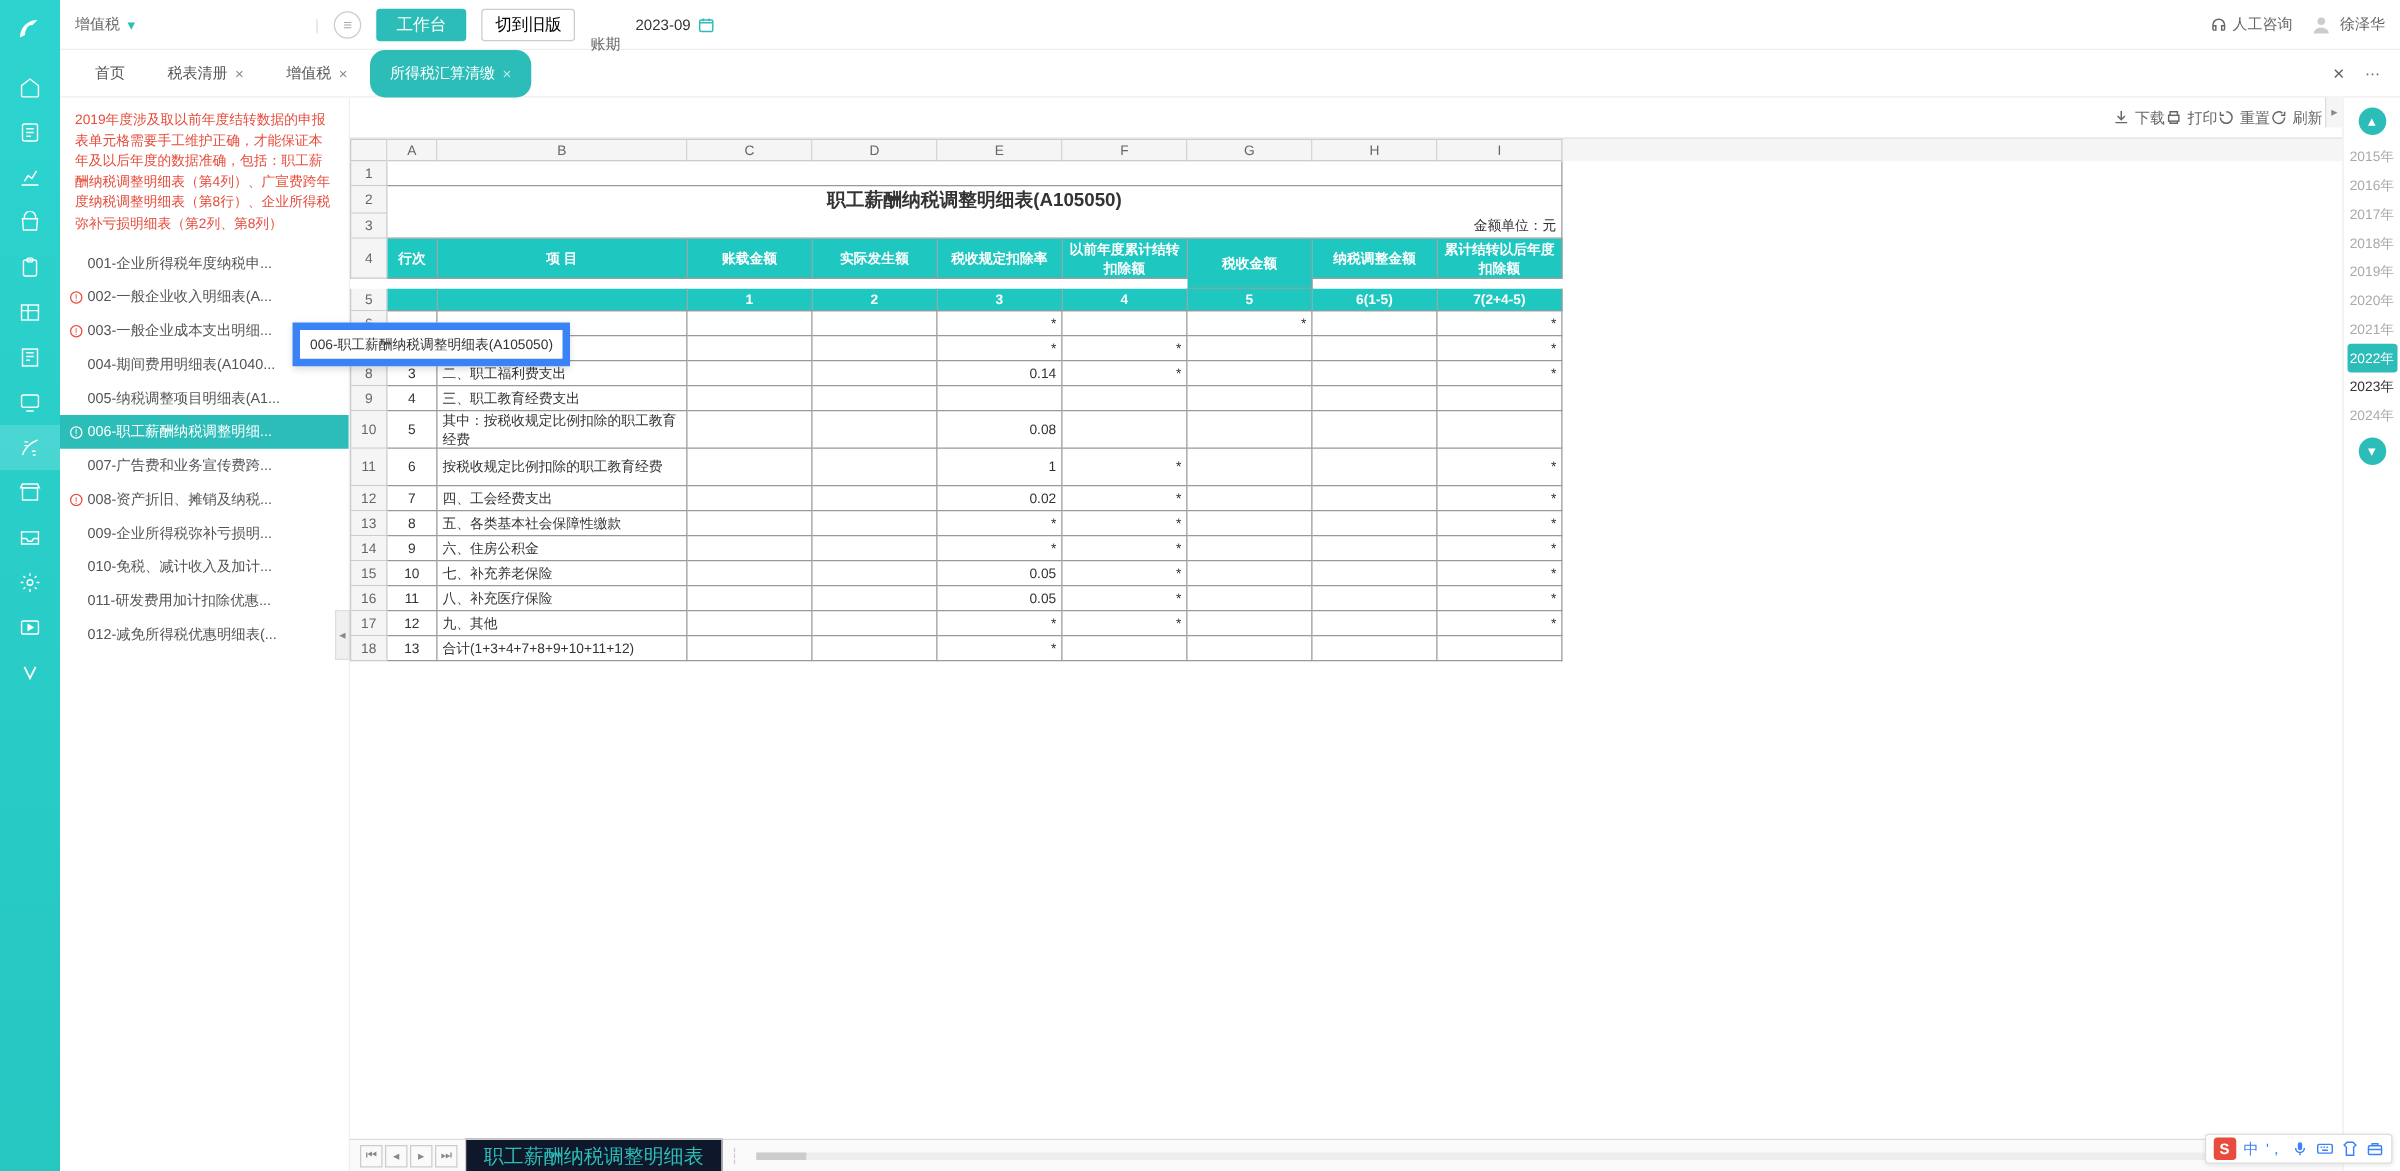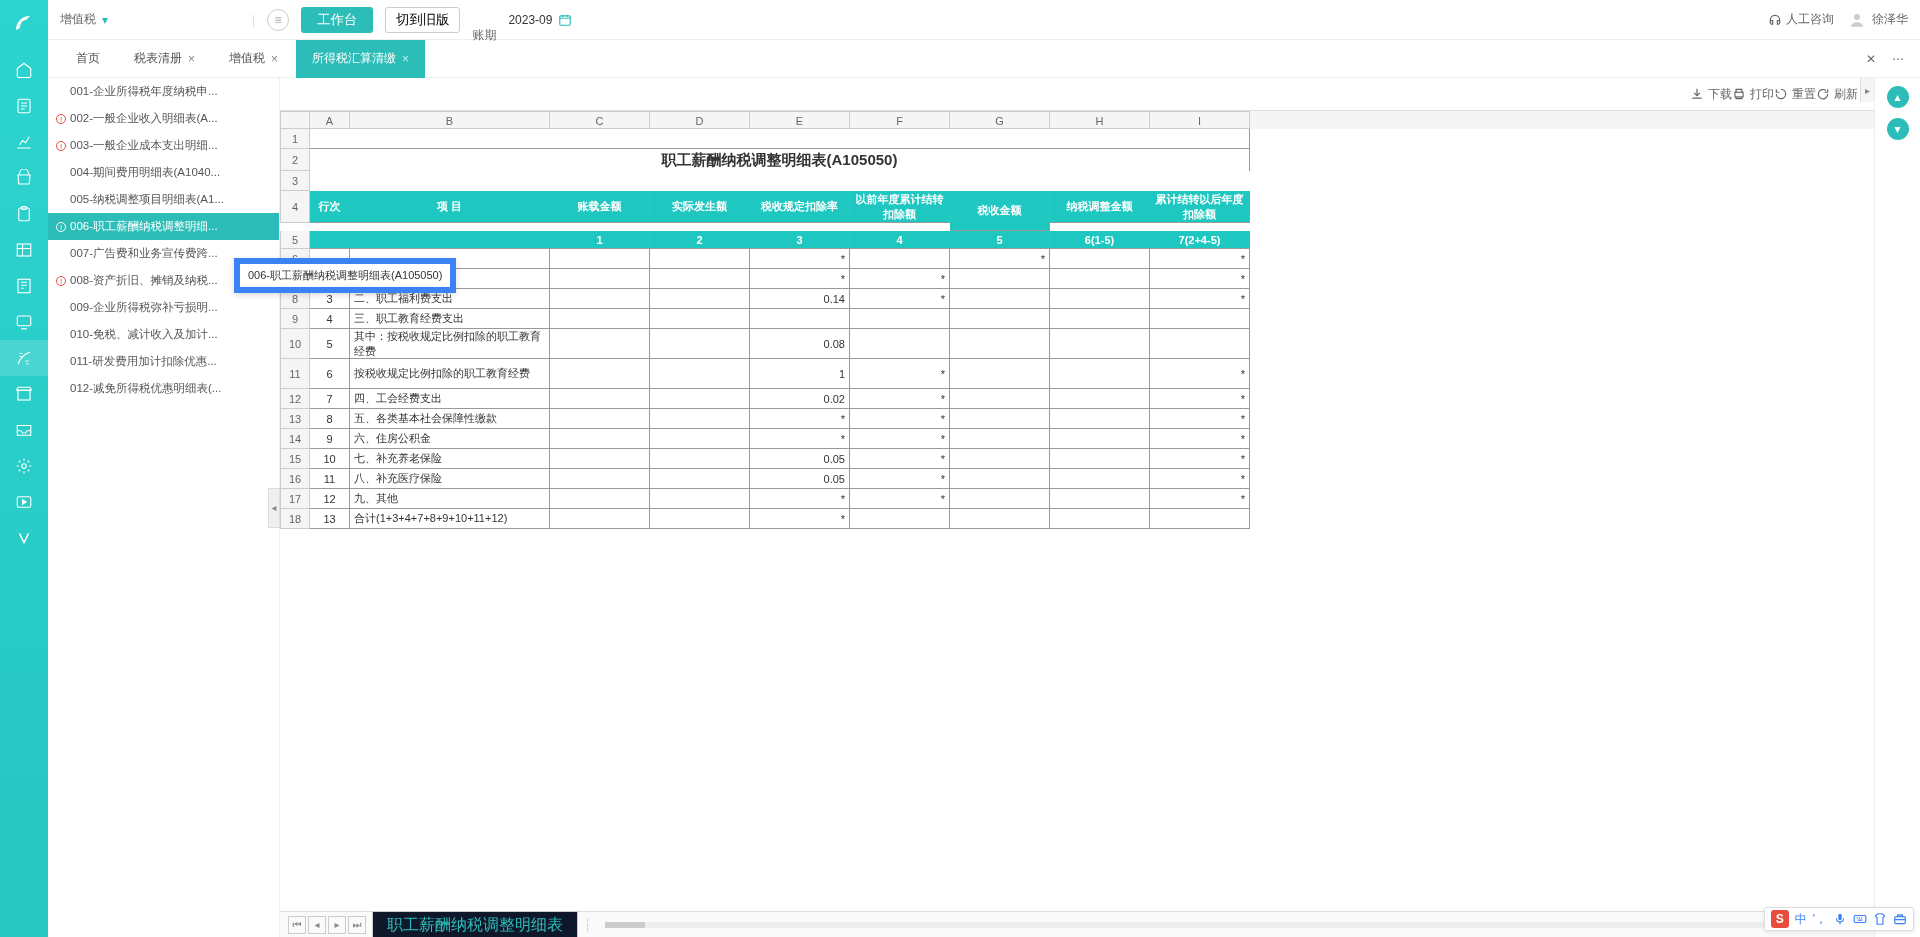--- a/index.html
+++ b/index.html
@@ -15,21 +15,21 @@
 .top-bar .tax-sel .chev { color:#2dbdb8; }
 .top-bar .btn-workbench { background:#2dbdb8; color:#fff; padding:4px 16px; border-radius:3px; cursor:pointer; border:none; }
 .top-bar .btn-old { border:1px solid #ccc; padding:3px 10px; border-radius:3px; background:#fff; cursor:pointer; }
 .top-bar .period-lbl { color:#666;margin-top:32px; }
 .top-bar .period-val { display:flex; align-items:center; gap:6px; cursor:pointer; }
 .top-bar .spacer { flex:1; }
 .top-bar .right-grp { display:flex; align-items:center; gap:14px; color:#666; }
 .top-bar .right-grp .user { display:flex; align-items:center; gap:6px; }
 .tab-bar { height:38px; display:flex; align-items:center; border-bottom:1px solid #eee; padding-left:12px; gap:2px; }
 .tab-bar .tab { padding:0 16px; height:38px; display:flex; align-items:center; gap:6px; cursor:pointer; color:#555; }
-.tab-bar .tab.active { background:#2dbdb8; color:#fff; }
+.tab-bar .tab.active { background:#2dbdb8; color:#fff;border-radius:12px; }
 .tab-bar .tab .close { font-size:12px; opacity:.7; }
 .tab-bar .tab-tools { margin-left:auto; display:flex; gap:8px; padding-right:12px; color:#666; }
 .tab-bar .tab-tools span { cursor:pointer; padding:4px; }
 .content { flex:1; display:flex; min-height:0; }
 .left-panel { width:232px; border-right:1px solid #eee; display:flex; flex-direction:column; position:relative; }
 .warning { color:#e74c3c; font-size:11px; line-height:1.5; padding:10px 12px; }
 .form-list { flex:1; overflow-y:auto; }
 .form-list .item { padding:6px 10px 6px 22px; cursor:pointer; color:#555; white-space:nowrap; overflow:hidden; text-overflow:ellipsis; position:relative; font-size:11.5px; }
 .form-list .item .dot { position:absolute; left:8px; top:9px; width:10px; height:10px; border:1px solid #e74c3c; border-radius:50%; display:flex; align-items:center; justify-content:center; color:#e74c3c; font-size:8px; }
 .form-list .item.active { background:#2dbdb8; color:#fff; }
@@ -207,20 +207,21 @@
             <span class="close">×</span>
           </div></div>
       <div class="tab-tools">
         <span>✕</span>
         <span>⋯</span>
       </div>
     </div>
 
     <div class="content">
       <div class="left-panel">
+        <div class="warning">2019年度涉及取以前年度结转数据的申报表单元格需要手工维护正确，才能保证本年及以后年度的数据准确，包括：职工薪酬纳税调整明细表（第4列）、广宣费跨年度纳税调整明细表（第8行）、企业所得税弥补亏损明细表（第2列、第8列）</div>
         <div class="form-list" id="form-list">
             <div class="item"><span>001-企业所得税年度纳税申...</span></div>
             <div class="item"><span class="dot">!</span><span>002-一般企业收入明细表(A...</span></div>
             <div class="item"><span class="dot">!</span><span>003-一般企业成本支出明细...</span></div>
             <div class="item"><span>004-期间费用明细表(A1040...</span></div>
             <div class="item"><span>005-纳税调整项目明细表(A1...</span></div>
             <div class="item active"><span class="dot">!</span><span>006-职工薪酬纳税调整明细...</span></div>
             <div class="item"><span>007-广告费和业务宣传费跨...</span></div>
             <div class="item"><span class="dot">!</span><span>008-资产折旧、摊销及纳税...</span></div>
             <div class="item"><span>009-企业所得税弥补亏损明...</span></div>
@@ -276,20 +277,21 @@
                 <div class="row">
                   <div class="rh" style="height:20px">1</div>
                   <div class="cell " style="width:940px;height:20px"></div>
                 </div>
                 <div class="row">
                   <div class="rh" style="height:22px">2</div>
                   <div class="cell center" style="width:940px;height:22px;font-size:15px;font-weight:bold;border-bottom:none">职工薪酬纳税调整明细表(A105050)</div>
                 </div>
                 <div class="row">
                   <div class="rh" style="height:20px">3</div>
+                  <div class="cell right" style="width:940px;height:20px;border-bottom:1px solid #999">金额单位：元</div>
                 </div>
                 <div class="row">
                   <div class="rh" style="height:32px">4</div>
                   <div class="cell hdr" style="width:40px;height:32px">行次</div>
                   <div class="cell hdr" style="width:200px;height:32px">项   目</div>
                   <div class="cell hdr" style="width:100px;height:32px">账载金额</div>
                   <div class="cell hdr" style="width:100px;height:32px">实际发生额</div>
                   <div class="cell hdr" style="width:100px;height:32px">税收规定扣除率</div>
                   <div class="cell hdr" style="width:100px;height:32px">以前年度累计结转扣除额</div>
                   <div class="cell hdr" style="width:100px;height:40px">税收金额</div>
@@ -478,20 +480,32 @@
           <div style="color:#ccc">┆</div>
           <div class="scroll">
               <div class="thumb"></div>
             </div>
         </div>
         <div style="position:absolute;top:0;right:0;width:14px;height:24px;background:#f5f5f5;border-left:1px solid #ddd;display:flex;align-items:center;justify-content:center;color:#888;font-size:10px;cursor:pointer">▸</div>
       </div>
 
       <div class="year-rail">
         <div class="chevup">▴</div>
+        <div id="years">
+            <div class="yr">2015年</div>
+            <div class="yr">2016年</div>
+            <div class="yr">2017年</div>
+            <div class="yr">2018年</div>
+            <div class="yr">2019年</div>
+            <div class="yr">2020年</div>
+            <div class="yr">2021年</div>
+            <div class="yr active">2022年</div>
+            <div class="yr enabled">2023年</div>
+            <div class="yr">2024年</div>
+          </div>
         <div class="chevdn">▾</div>
       </div>
     </div>
   </div>
 </div>
 
 <div class="tooltip-pop">006-职工薪酬纳税调整明细表(A105050)</div>
 
 <div class="ime-bar">
   <div class="s-logo">S</div>

